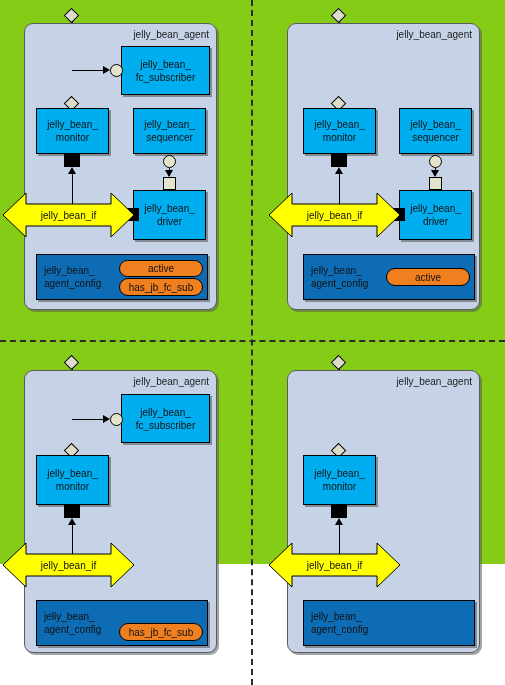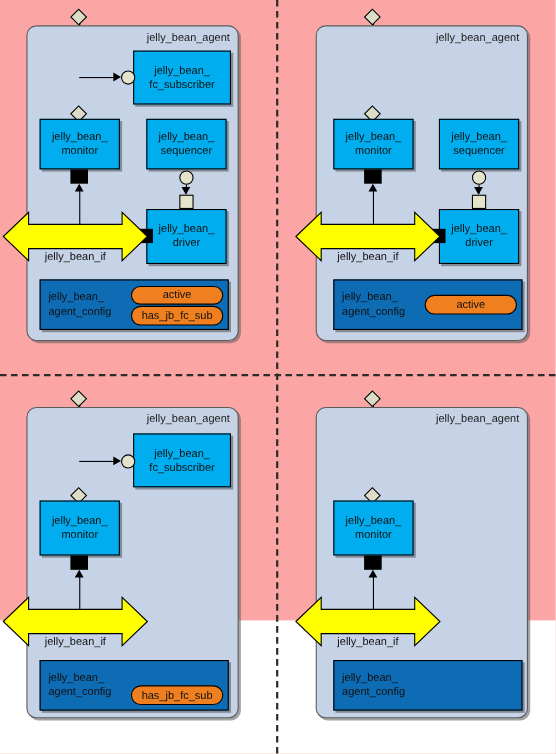--- a/index.html
+++ b/index.html
@@ -10,21 +10,21 @@
   body {
     width: 505px;
     height: 685px;
     font-family: "Liberation Sans", sans-serif;
     overflow: hidden;
   }
   #canvas {
     position: relative;
     width: 505px;
     height: 564px;
-    background: #fca5a5;
+    background: #84cc16;
   }
 
   
   .divider-v {
     position: absolute;
     left: 251px;
     top: 0;
     width: 0;
     height: 685px;
     border-left: 2px dashed #2b2b2b;
@@ -184,21 +184,21 @@
     width: 0; height: 0;
     border-top: 4px solid transparent;
     border-bottom: 4px solid transparent;
     border-left: 7px solid #000000;
   }
 
   
   .ifarrow {
     position: absolute;
     display: flex;
-    align-items: flex-end;
+    align-items: center;
     justify-content: center;
   }
   .ifarrow svg { position: absolute; left: 0; top: 0; }
   .ifarrow .iflabel {
     position: relative;
     font-size: 10px;
     color: #111111;
     white-space: nowrap;
     z-index: 2;
   }

